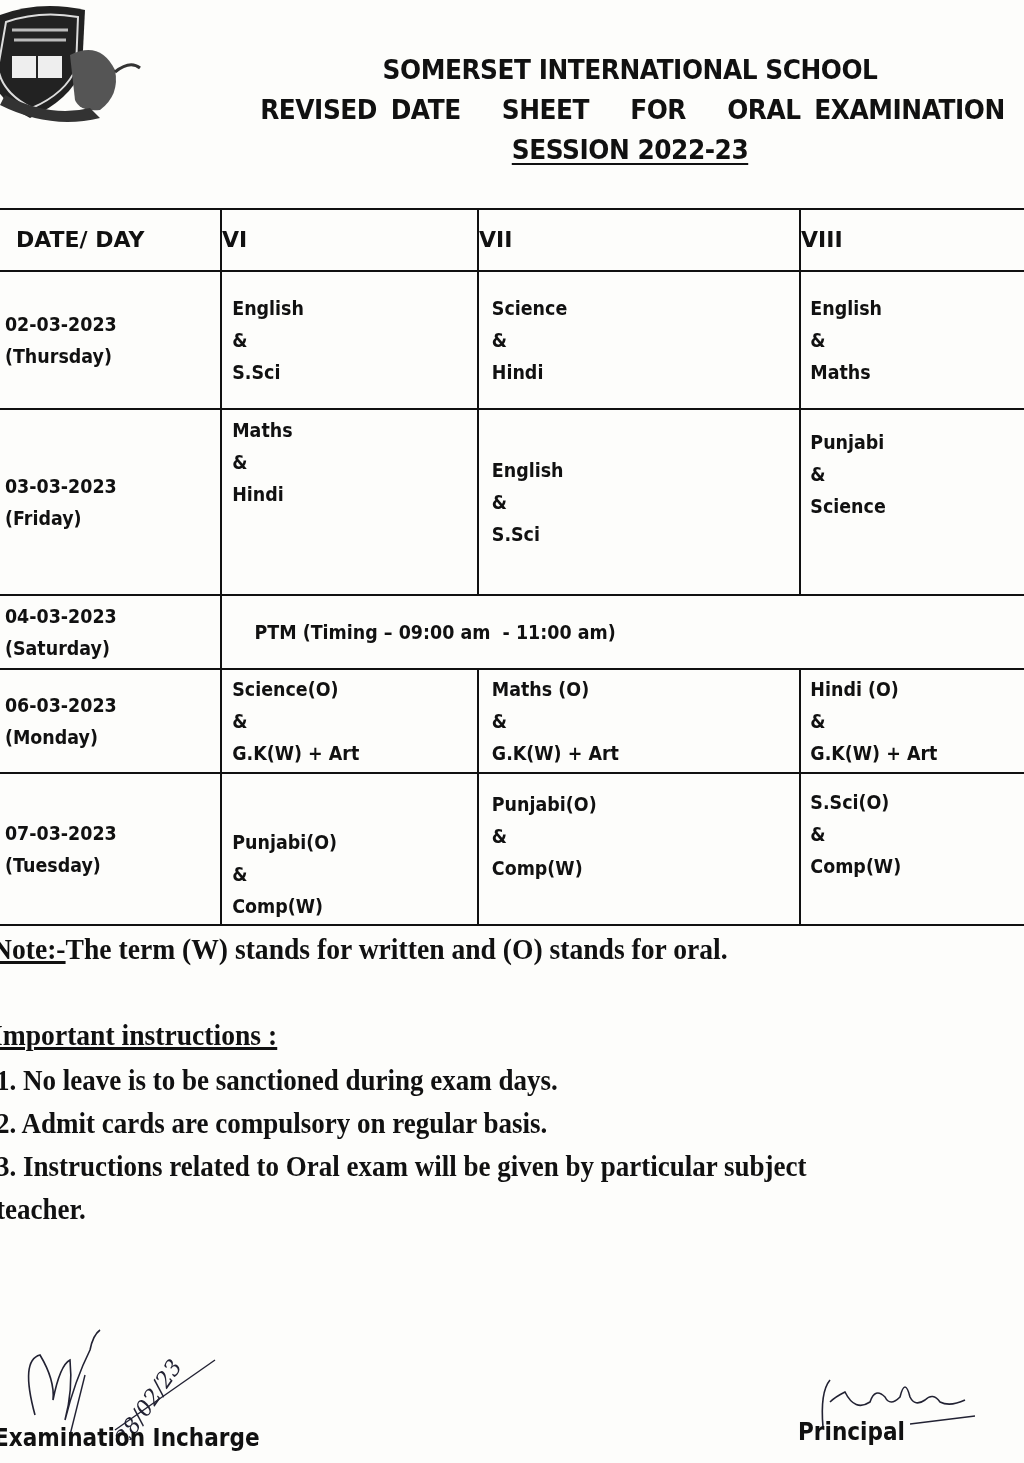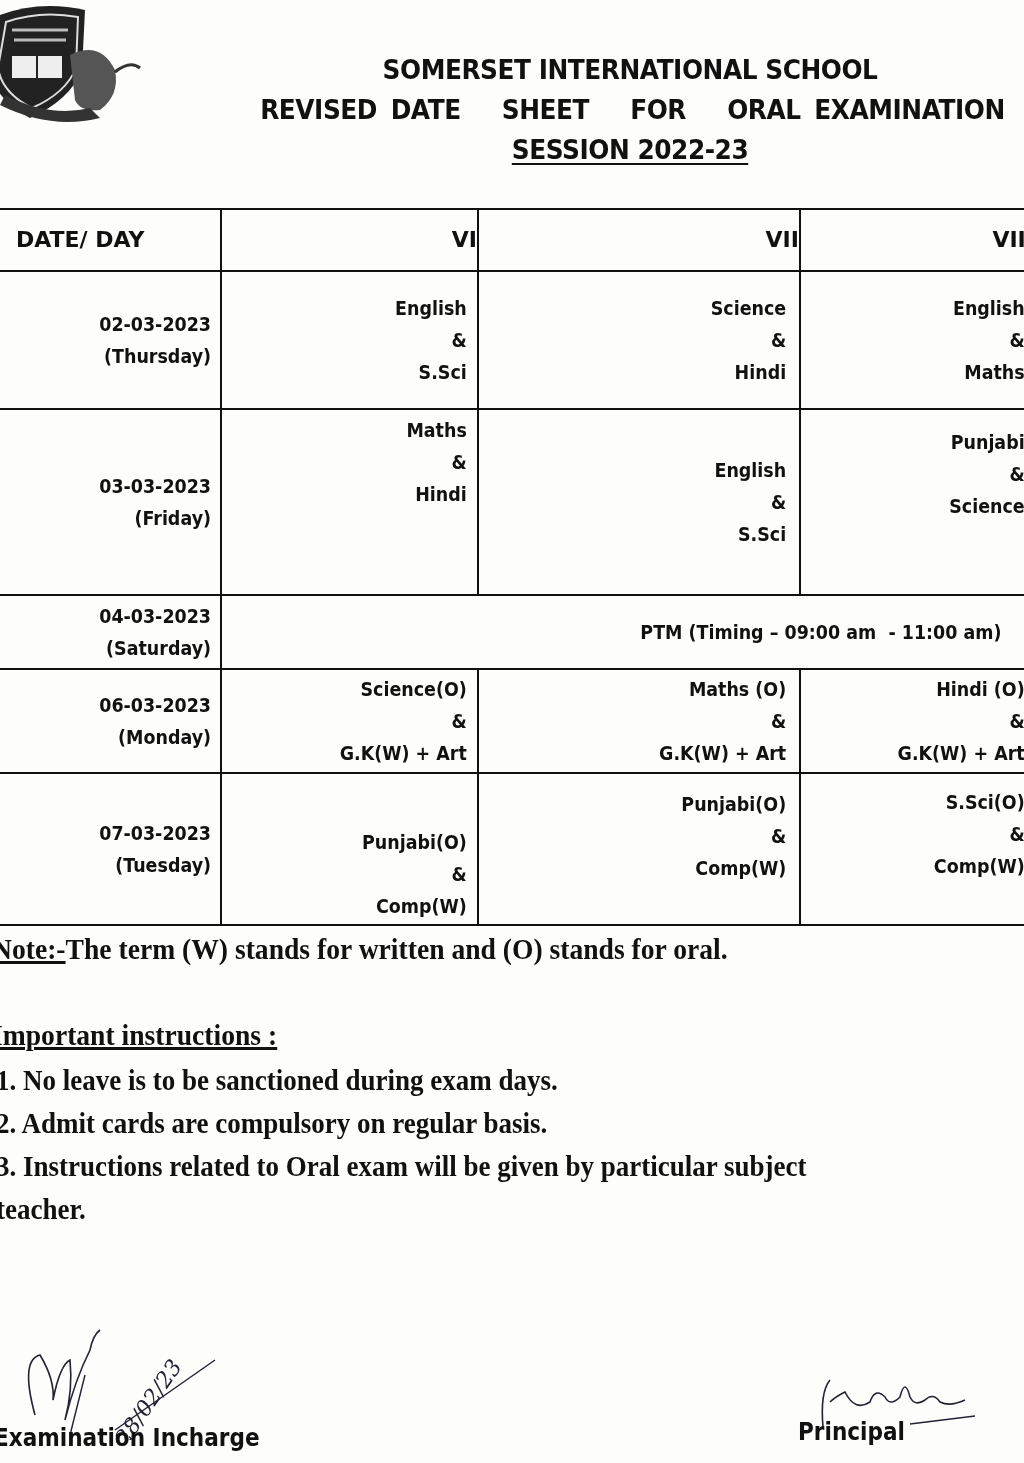--- a/index.html
+++ b/index.html
@@ -18,21 +18,21 @@
   }
   .header .line.t2 { word-spacing: 6px; }
   .header .session { text-decoration: underline; text-underline-offset: 4px; text-decoration-thickness: 2px; }
 
   table.sheet {
     position: absolute; left: -6px; top: 208px; width: 1040px;
     border-collapse: collapse; table-layout: fixed;
     font-family: "DejaVu Sans", sans-serif;
   }
   table.sheet td, table.sheet th {
-    border: 2.5px solid #111; text-align: right; vertical-align: middle;
+    border: 2.5px solid #111; text-align: left; vertical-align: middle;
     font-size: 19px; font-weight: bold; line-height: 32px; padding: 0;
   }
   table.sheet th { font-size: 22px; height: 60px; font-weight: bold; }
   table.sheet th.first { text-align: left; padding-left: 20px; }
   .cell-line { display: block; transform: scaleX(0.92); }
   tr.r1 td { height: 136px; }
   tr.r2 td { height: 168px; }
   tr.r3 td { height: 72px; }
   tr.r4 td { height: 102px; }
   tr.r5 td { height: 136px; }

